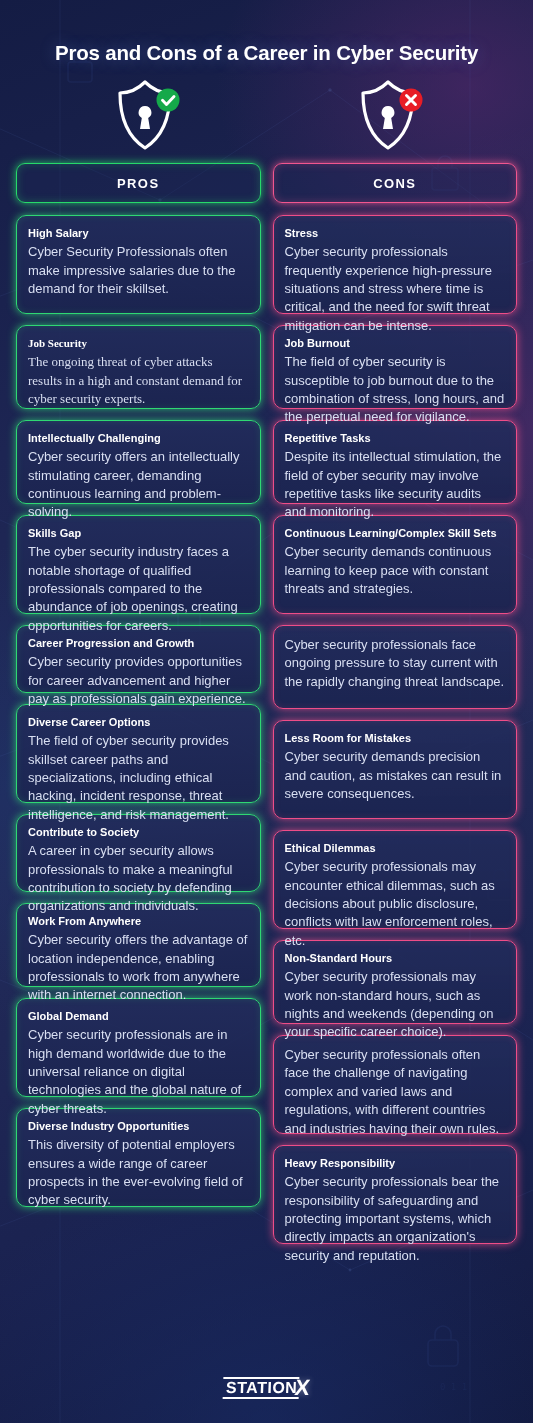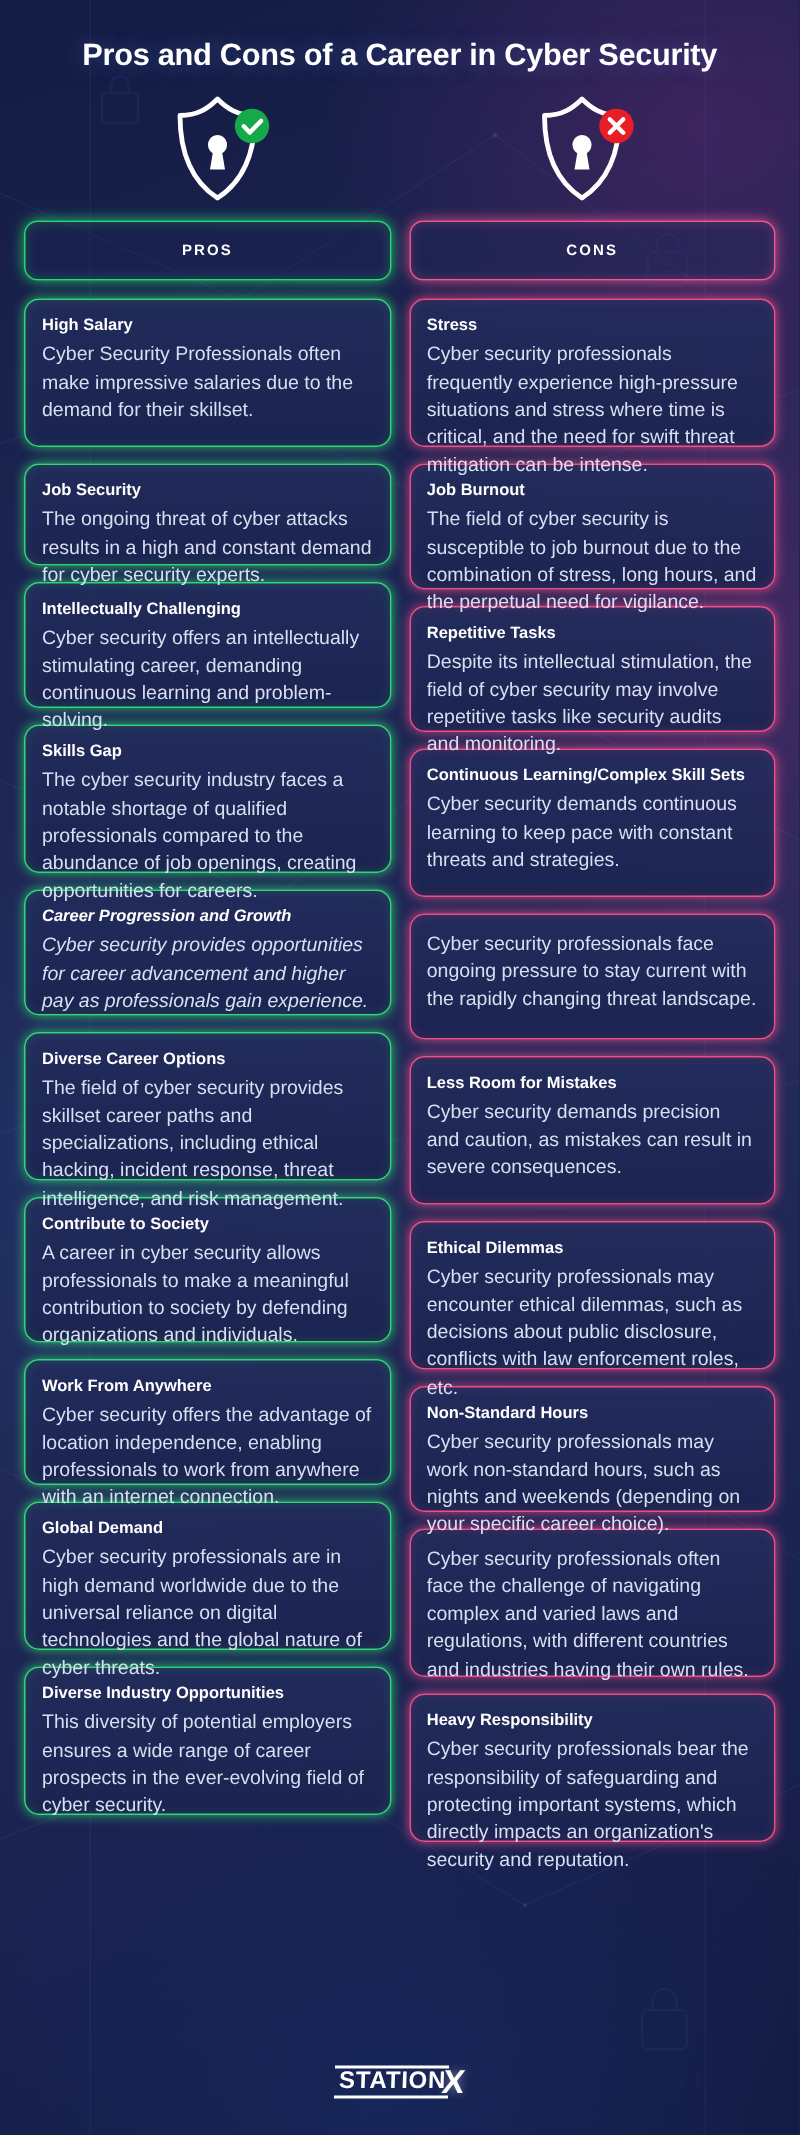--- a/index.html
+++ b/index.html
@@ -29,21 +29,21 @@
   .bg-deco {
     position: absolute;
     inset: 0;
     pointer-events: none;
     opacity: 0.5;
   }
 
   .content {
     position: relative;
     z-index: 3;
-    padding: 0 16px;
+    padding: 16px 16px;
   }
 
   .title {
     text-align: center;
     color: #ffffff;
     font-size: 20.5px;
     font-weight: bold;
     letter-spacing: -0.2px;
     padding-top: 25px;
     text-shadow: 0 0 16px rgba(120,160,255,0.35);
@@ -67,21 +67,21 @@
   }
   .col { flex: 1 1 0; min-width: 0; }
 
   .header-box {
     height: 40px;
     border-radius: 9px;
     display: flex;
     align-items: center;
     justify-content: center;
     color: #ffffff;
-    font-size: 10px;
+    font-size: 13px;
     font-weight: bold;
     letter-spacing: 1.4px;
     background: rgba(30,40,85,0.35);
     margin-bottom: 12px;
   }
   .header-box.pros {
     border: 1.6px solid #27d96a;
     box-shadow: 0 0 9px rgba(39,217,106,0.85), inset 0 0 8px rgba(39,217,106,0.28);
   }
   .header-box.cons {
@@ -229,41 +229,41 @@
     </div>
 
     <div class="cols">
 
       <div class="col">
         <div class="header-box pros">PROS</div>
         <div class="card pros" style="height: 99px;">
           <div class="card-title">High Salary</div>
           <div class="card-body">Cyber Security Professionals often make impressive salaries due to the demand for their skillset.</div>
         </div>
-        <div class="card pros" style="height: 68px;">
+        <div class="card pros" style="height: 84px; font-family: Liberation Serif, serif;">
           <div class="card-title">Job Security</div>
           <div class="card-body">The ongoing threat of cyber attacks results in a high and constant demand for cyber security experts.</div>
         </div>
         <div class="card pros" style="height: 84px;">
           <div class="card-title">Intellectually Challenging</div>
           <div class="card-body">Cyber security offers an intellectually stimulating career, demanding continuous learning and problem-solving.</div>
         </div>
         <div class="card pros" style="height: 99px;">
           <div class="card-title">Skills Gap</div>
           <div class="card-body">The cyber security industry faces a notable shortage of qualified professionals compared to the abundance of job openings, creating opportunities for careers.</div>
         </div>
-        <div class="card pros" style="height: 84px; font-style: italic;">
+        <div class="card pros" style="height: 68px;">
           <div class="card-title">Career Progression and Growth</div>
           <div class="card-body">Cyber security provides opportunities for career advancement and higher pay as professionals gain experience.</div>
         </div>
         <div class="card pros" style="height: 99px;">
           <div class="card-title">Diverse Career Options</div>
           <div class="card-body">The field of cyber security provides skillset career paths and specializations, including ethical hacking, incident response, threat intelligence, and risk management.</div>
         </div>
-        <div class="card pros" style="height: 97px;">
+        <div class="card pros" style="height: 78px; border-radius: 11px;">
           <div class="card-title">Contribute to Society</div>
           <div class="card-body">A career in cyber security allows professionals to make a meaningful contribution to society by defending organizations and individuals.</div>
         </div>
         <div class="card pros" style="height: 84px;">
           <div class="card-title">Work From Anywhere</div>
           <div class="card-body">Cyber security offers the advantage of location independence, enabling professionals to work from anywhere with an internet connection.</div>
         </div>
         <div class="card pros" style="height: 99px;">
           <div class="card-title">Global Demand</div>
           <div class="card-body">Cyber security professionals are in high demand worldwide due to the universal reliance on digital technologies and the global nature of cyber threats.</div>

